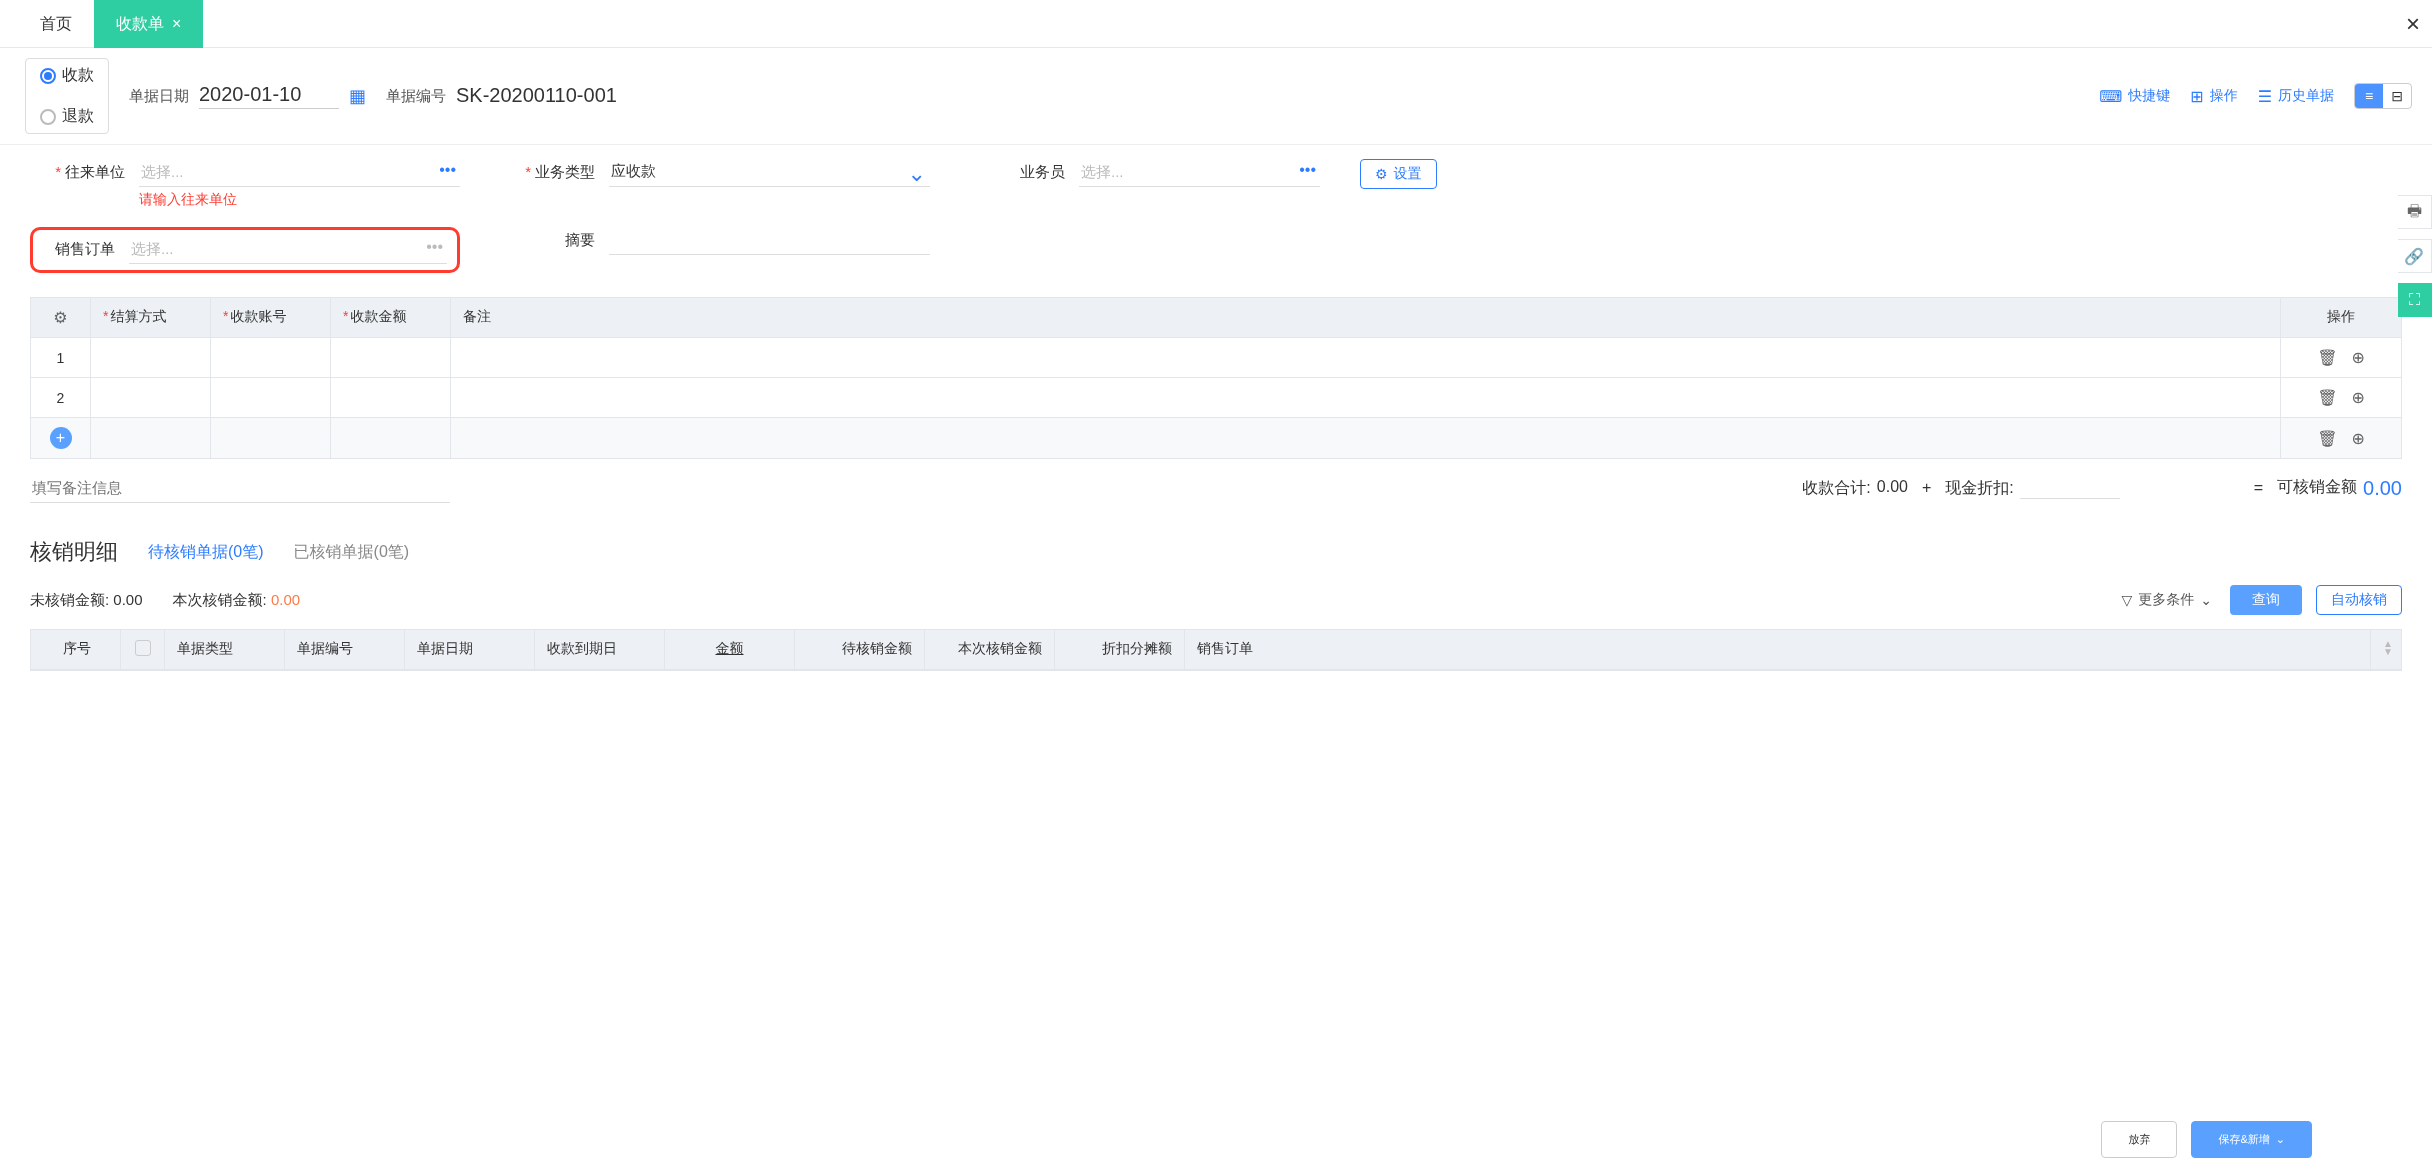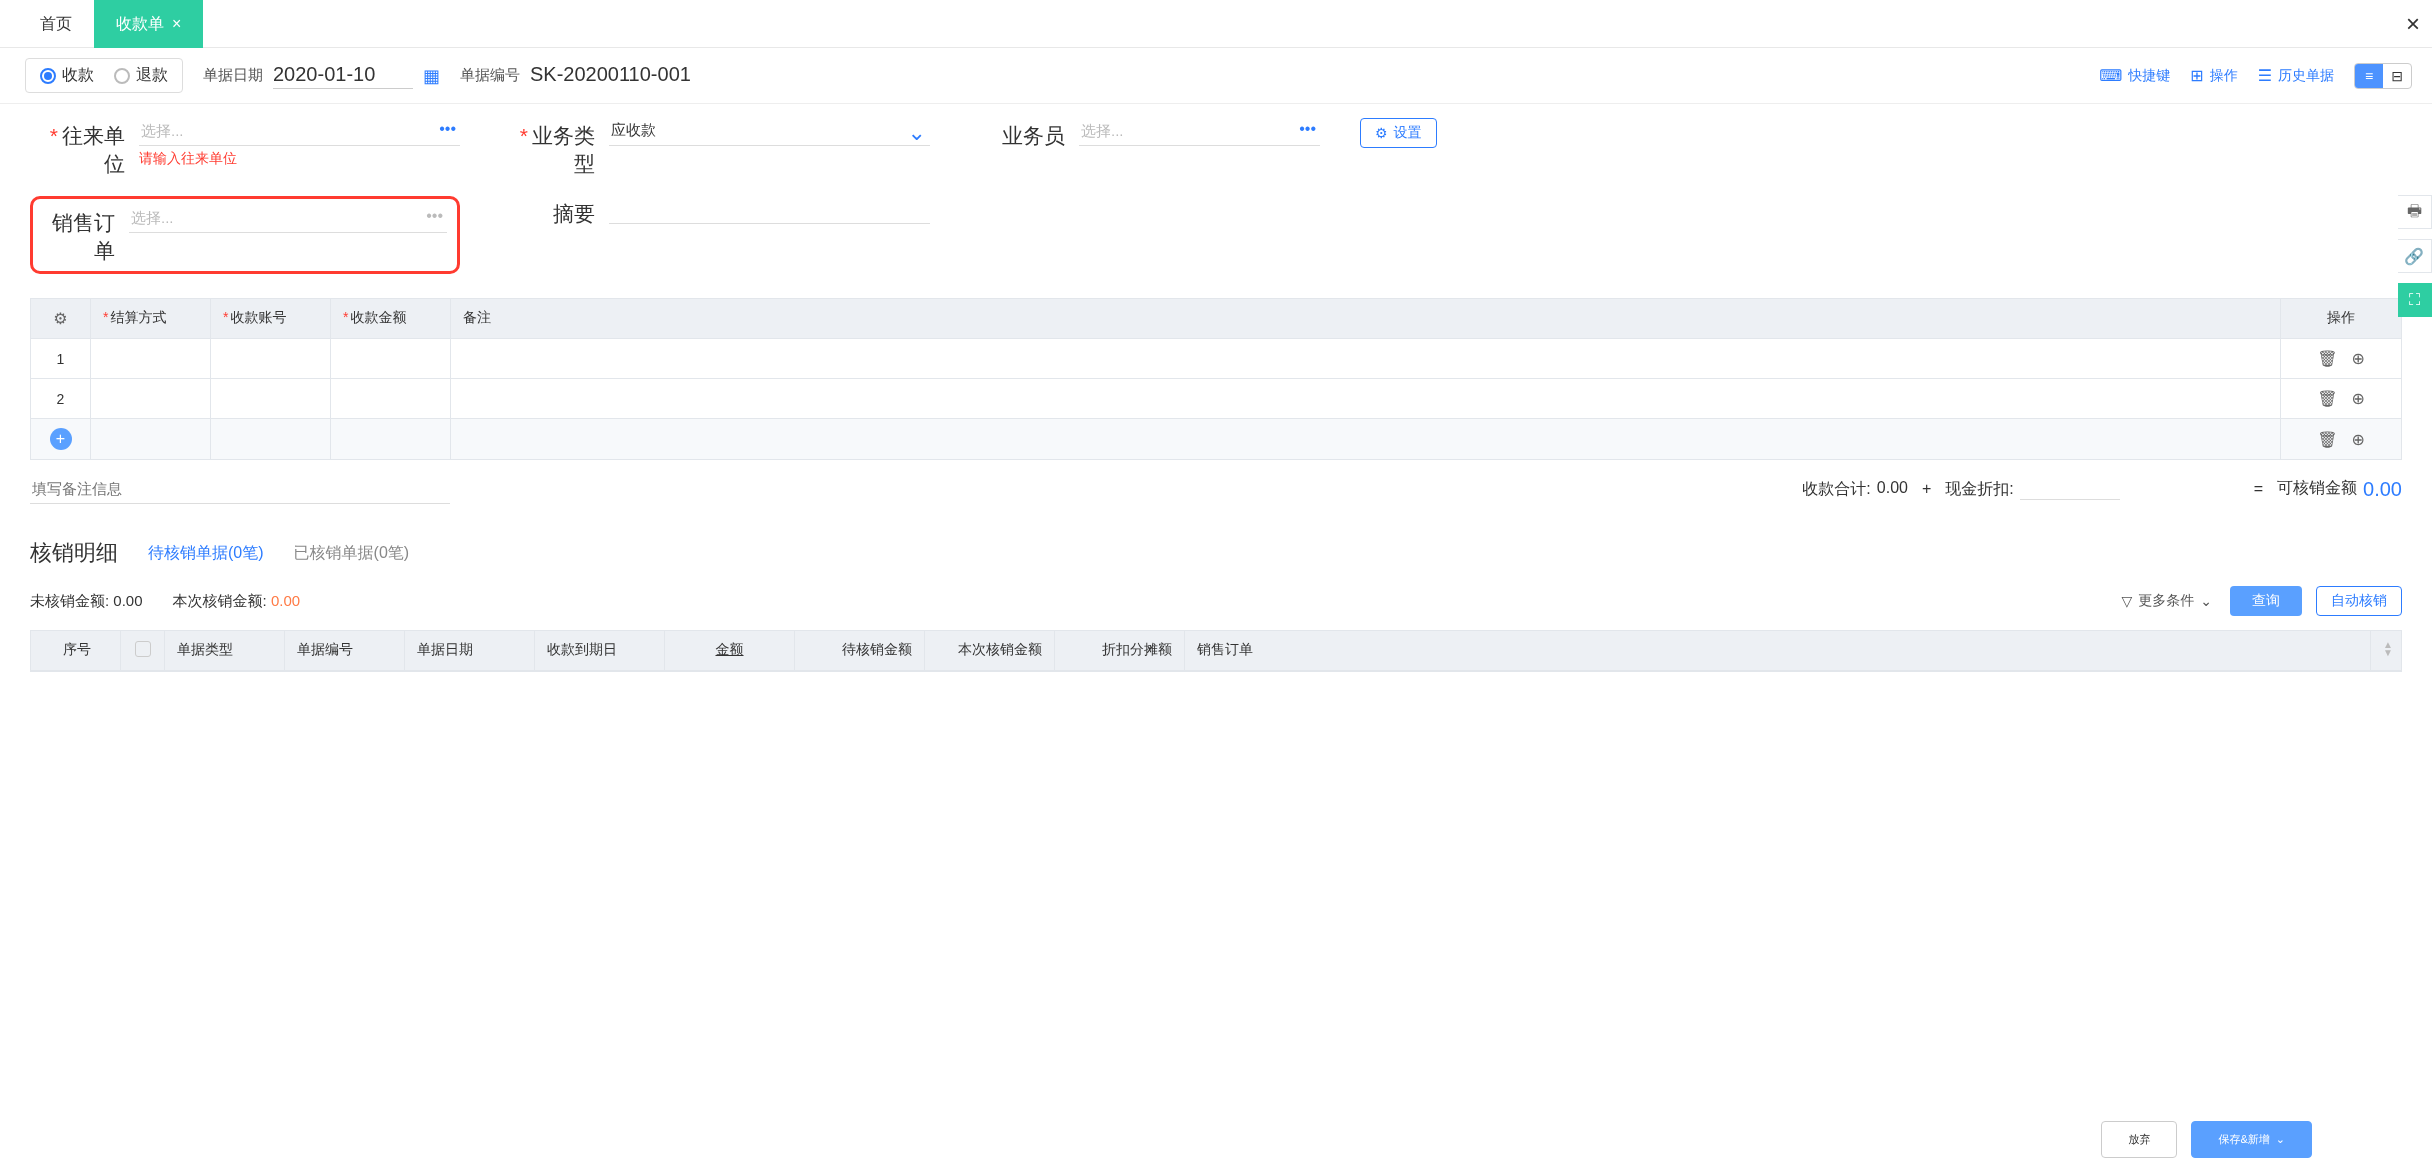--- a/index.html
+++ b/index.html
@@ -9,42 +9,42 @@
 
     
     .tabs-bar { display: flex; align-items: center; height: 48px; border-bottom: 1px solid #e8e8e8; padding-left: 18px; position: relative; }
     .tab { padding: 0 22px; height: 48px; line-height: 48px; font-size: 16px; color: #333; cursor: pointer; }
     .tab.active { background: #2ecea2; color: #fff; display: flex; align-items: center; }
     .tab-close { margin-left: 8px; font-size: 16px; cursor: pointer; }
     .tabs-close-all { position: absolute; right: 12px; font-size: 24px; color: #333; cursor: pointer; }
 
     
     .form-header { display: flex; align-items: center; padding: 10px 20px 10px 25px; gap: 20px; border-bottom: 1px solid #eee; }
-    .radio-group-box { display: flex; align-items: center; border: 1px solid #ddd; border-radius: 4px; padding: 6px 14px; gap: 20px; }
+    .radio-group-box { display: flex; align-items: center; border: 1px solid #ddd; border-radius: 4px; padding: 6px 14px; gap: 20px; flex-direction: column; }
     .radio-item { display: flex; align-items: center; gap: 6px; font-size: 16px; cursor: pointer; }
     .radio-circle { width: 16px; height: 16px; border: 2px solid #bbb; border-radius: 50%; display: inline-flex; align-items: center; justify-content: center; }
     .radio-circle.selected { border-color: #2d7cff; }
     .radio-dot { width: 8px; height: 8px; background: #2d7cff; border-radius: 50%; }
     .hdr-item { display: flex; align-items: center; gap: 10px; }
     .hdr-label { font-size: 15px; color: #555; }
     .hdr-value { font-size: 20px; color: #333; border-bottom: 1px solid #ccc; padding-bottom: 2px; min-width: 140px; }
     .hdr-value.nobb { border-bottom: none; }
     .cal-icon { color: #2d7cff; font-size: 18px; cursor: pointer; }
     .hdr-spacer { flex: 1; }
     .hdr-action { display: flex; align-items: center; gap: 6px; color: #2d7cff; font-size: 14px; cursor: pointer; }
     .hdr-action .micon { font-size: 16px; }
     .view-toggle { display: flex; border: 1px solid #ccc; border-radius: 4px; overflow: hidden; }
     .view-toggle .opt { width: 28px; height: 24px; display: flex; align-items: center; justify-content: center; font-size: 14px; cursor: pointer; }
     .view-toggle .opt.active { background: #4d93ff; color: #fff; }
 
     
     .fields-area { padding: 14px 30px 6px 30px; }
     .fields-row { display: flex; align-items: flex-start; gap: 40px; margin-bottom: 18px; }
     .field { display: flex; align-items: flex-start; min-width: 430px; }
-    .field-label { width: 95px; text-align: right; padding-top: 4px; font-size: 21px; color: #333; }
+    .field-label { width: 95px; text-align: right; padding-top: 4px; font-size: 15px; color: #333; }
     .req { color: #ff3b30; margin-right: 4px; }
     .field-input-wrap { flex: 1; margin-left: 14px; position: relative; }
     .field-input { width: 100%; border: none; border-bottom: 1px solid #ddd; padding: 4px 24px 6px 2px; font-size: 15px; color: #333; background: transparent; outline: none; }
     .field-input::placeholder { color: #bbb; }
     .field-input.bold { font-weight: 500; }
     .field-suffix { position: absolute; right: 4px; top: 2px; color: #2d7cff; font-size: 16px; cursor: pointer; }
     .field-suffix.grey { color: #bbb; }
     .field-error { color: #ff3b30; font-size: 14px; margin-top: 4px; }
     .field-highlight { border: 3px solid #ff3b30; border-radius: 10px; padding: 6px 10px; }
     .btn-outline { border: 1px solid #2d7cff; color: #2d7cff; background: #fff; padding: 5px 14px; border-radius: 4px; font-size: 14px; cursor: pointer; display: flex; align-items: center; gap: 6px; }

